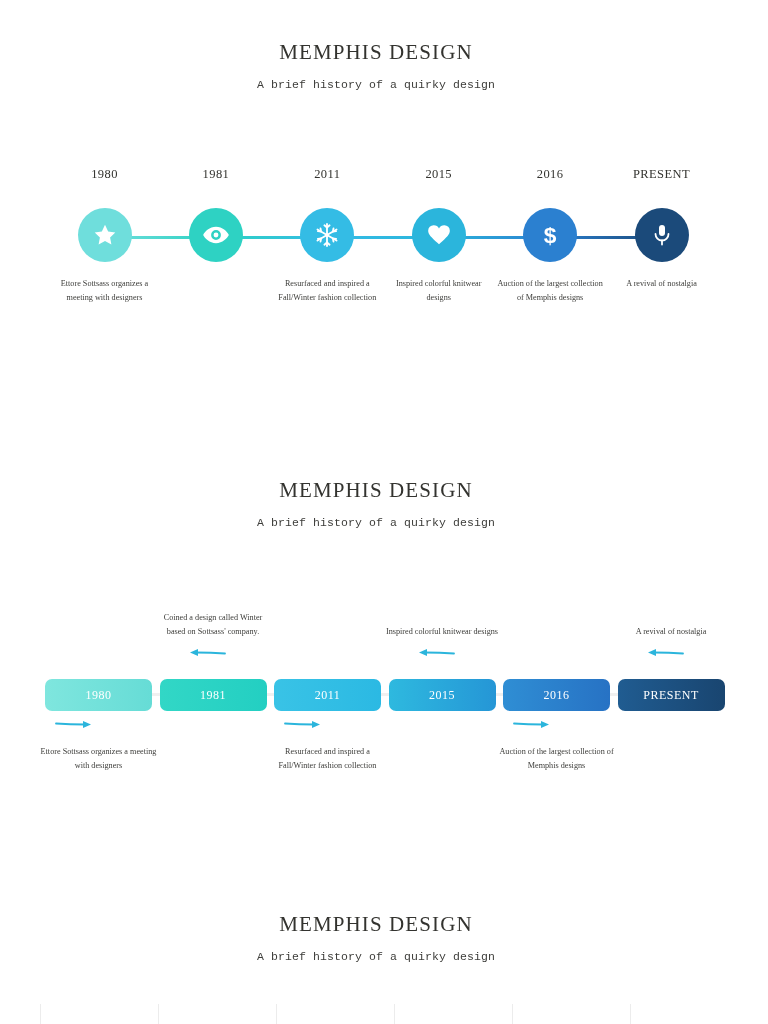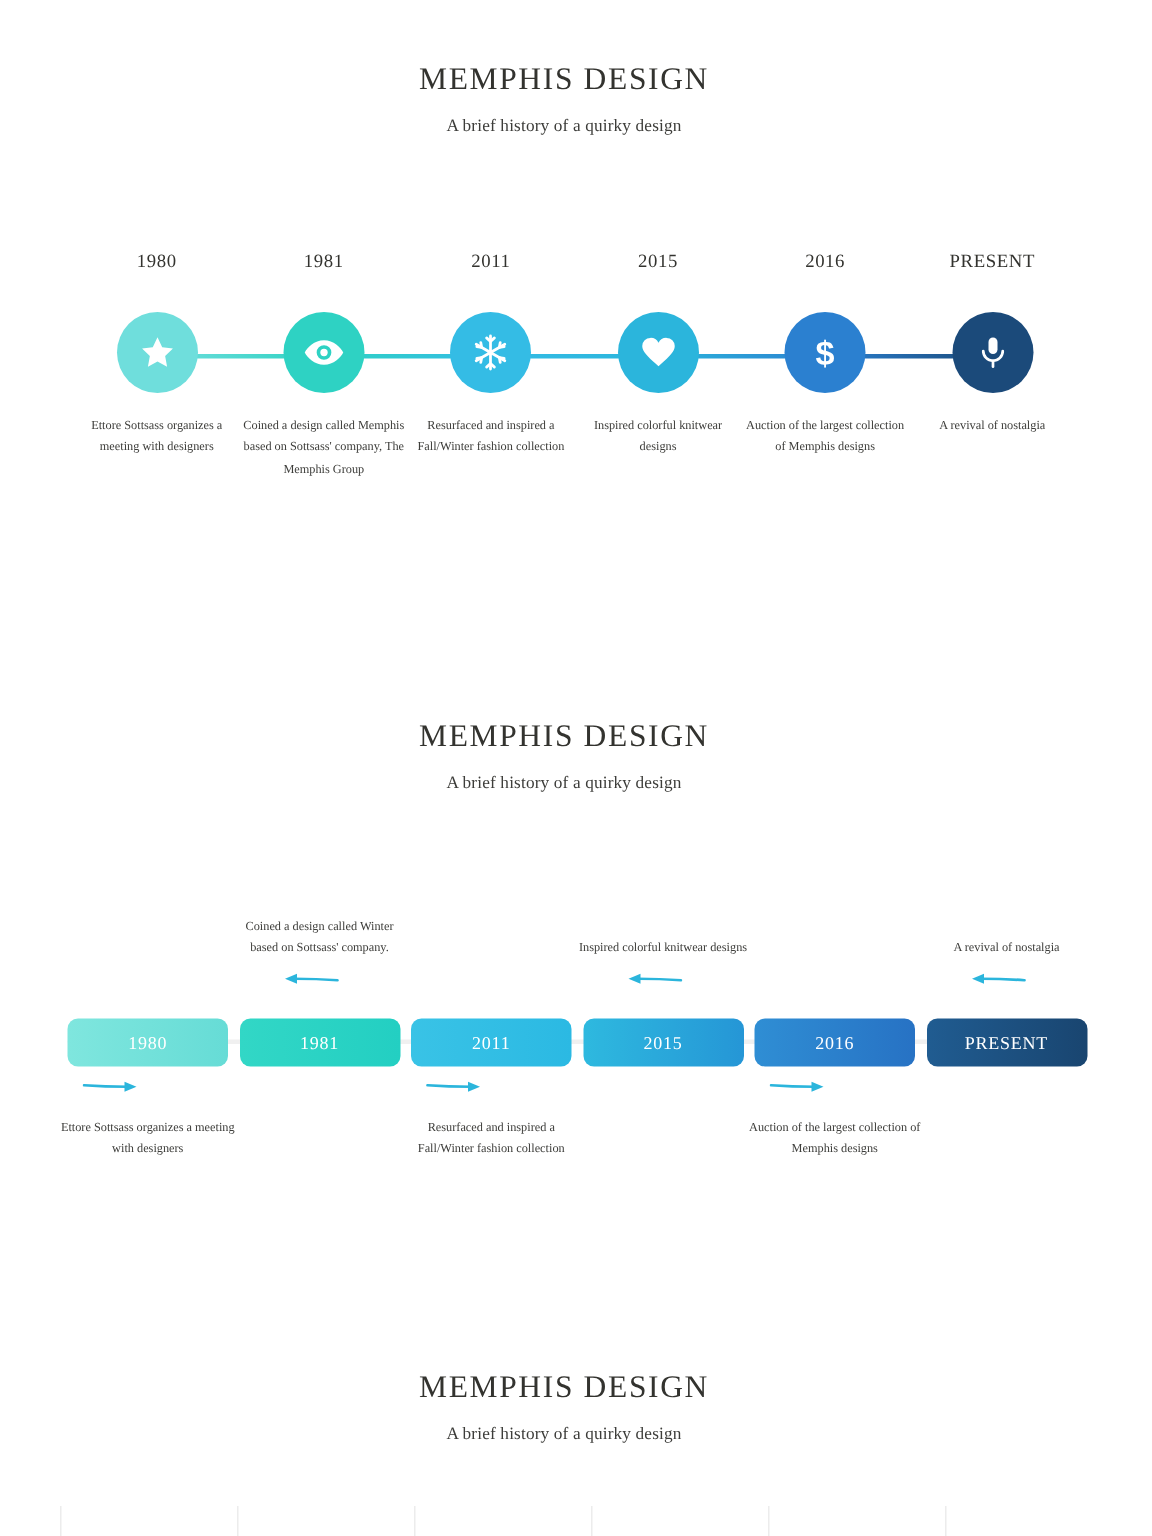--- a/index.html
+++ b/index.html
@@ -14,20 +14,21 @@
   .sec3{top:900px;height:124px;}
 
   .head{text-align:center;}
   .title{
     font-size:21px;letter-spacing:1.1px;color:#33332f;
     font-weight:400;margin:0;
   }
   .subtitle{
     font-size:11.5px;color:#3d3d3a;margin:0;padding-top:13px;
     letter-spacing:.1px;
+    font-family:Liberation Mono, monospace;
   }
 
   
   .tl1{position:absolute;top:165px;left:0;width:768px;height:260px;}
   .line-wrap{
     position:absolute;top:71px;left:105px;width:557px;height:3px;
   }
   .seg{position:absolute;top:0;height:2.5px;}
 
   .node{position:absolute;top:0;width:125px;text-align:center;}
@@ -103,21 +104,20 @@
         <div class="node" style="left: 153.4px;">
           <div class="yr">1981</div>
           <div class="circ" style="background: rgb(46, 210, 195);">
             <span>
               <svg width="28" height="28" viewBox="0 0 24 24">
                 <path fill="#fff" d="M12 5C6.5 5 2.4 9.1 1 12c1.4 2.9 5.5 7 11 7s9.6-4.1 11-7c-1.4-2.9-5.5-7-11-7zm0 11.2A4.2 4.2 0 1 1 16.2 12 4.2 4.2 0 0 1 12 16.2z"></path>
                 <circle cx="12" cy="12" r="2.1" fill="#fff"></circle>
               </svg>
             </span>
           </div>
-          <div class="desc">Coined a design called Memphis based on Sottsass' company, The Memphis Group</div>
         </div>
         <div class="node" style="left: 264.8px;">
           <div class="yr">2011</div>
           <div class="circ" style="background: rgb(52, 188, 229);">
             <span>
               <svg width="26" height="26" viewBox="0 0 24 24">
                 <g stroke="#fff" stroke-width="1.7" stroke-linecap="round">
                   <path d="M12 1.8v20.4M3.2 6.9l17.6 10.2M20.8 6.9L3.2 17.1"></path>
                   <path d="M12 5.2L9.6 3M12 5.2L14.4 3M12 18.8l-2.4 2.2M12 18.8l2.4 2.2"></path>
                   <path d="M6.6 8.9L3.6 8.4M6.6 8.9l-.6-3M17.4 15.1l3 .5M17.4 15.1l.6 3"></path>

